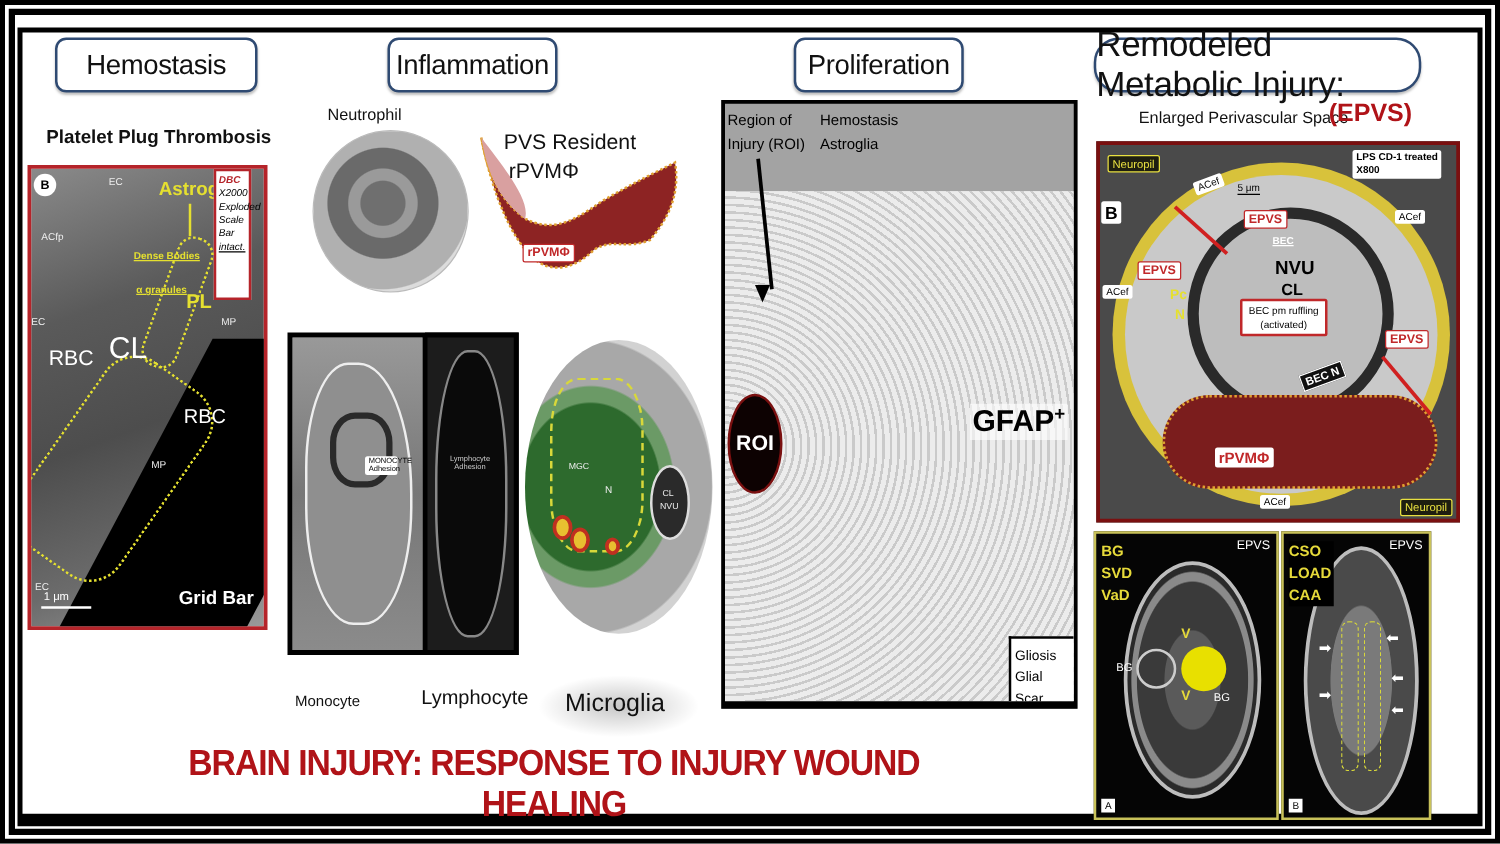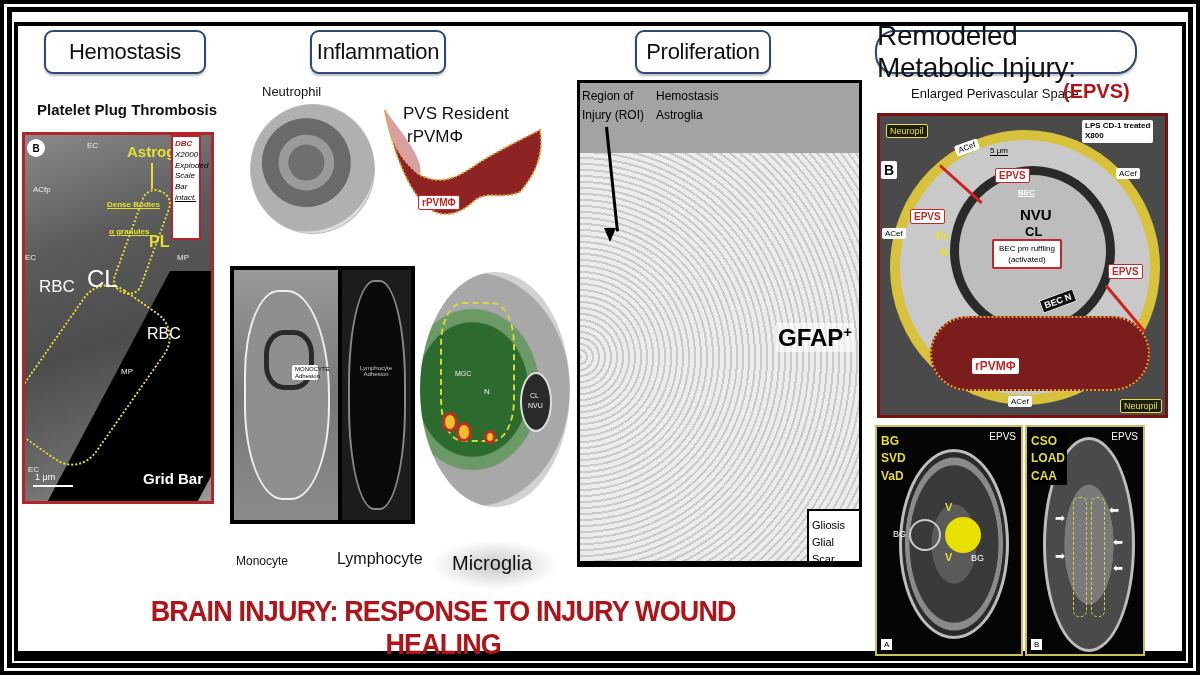--- a/index.html
+++ b/index.html
@@ -163,20 +163,21 @@
   <div class="abs" style="left:2px;top:4px;font-size:12px;line-height:1.6;">
     <div>Region of</div>
     <div>Injury (ROI)</div>
   </div>
   <div class="abs" style="left:76px;top:4px;font-size:12px;line-height:1.6;">
     <div>Hemostasis</div>
     <div>Astroglia</div>
   </div>
   <div class="abs" style="left:25px;top:44px;width:3px;height:105px;background:#000;transform:rotate(-6deg);transform-origin:top;"></div>
   <div class="abs" style="left:24px;top:145px;width:0;height:0;border-left:6px solid transparent;border-right:6px solid transparent;border-top:14px solid #000;"></div>
+  <div class="roi">ROI</div>
   <div class="abs b" style="left:196px;top:240px;font-size:24px;background:rgba(255,255,255,0.6);padding:0 2px;"><span>GFAP</span><sup style="font-size:15px;">+</sup></div>
   <div class="gliosis">
     <div>Gliosis</div>
     <div>Glial Scar</div>
   </div>
 </div>
 
 <div class="lbl" style="left:911px;top:86px;font-size:13px;">Enlarged Perivascular Space</div>
 <div class="lbl b" style="left:1063px;top:80px;font-size:20px;color:#b01318;">(EPVS)</div>
 

